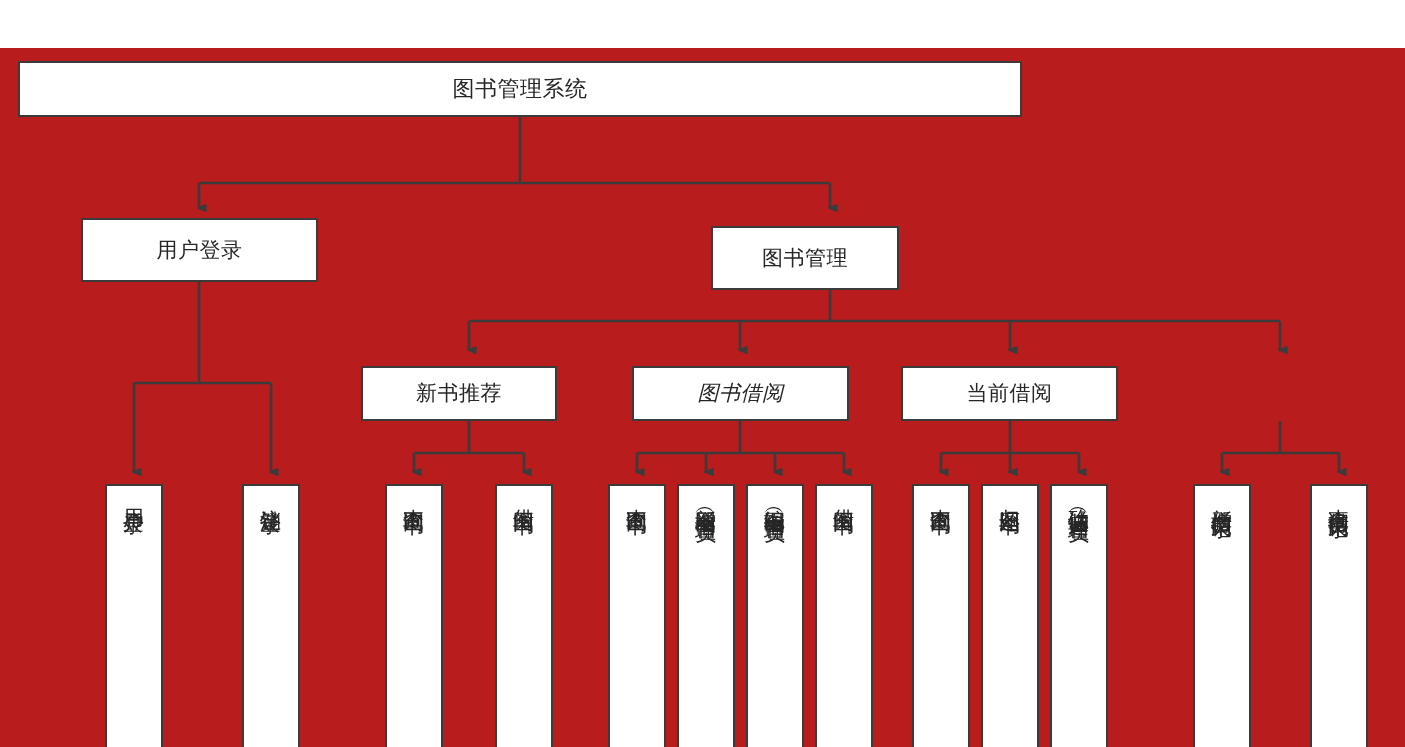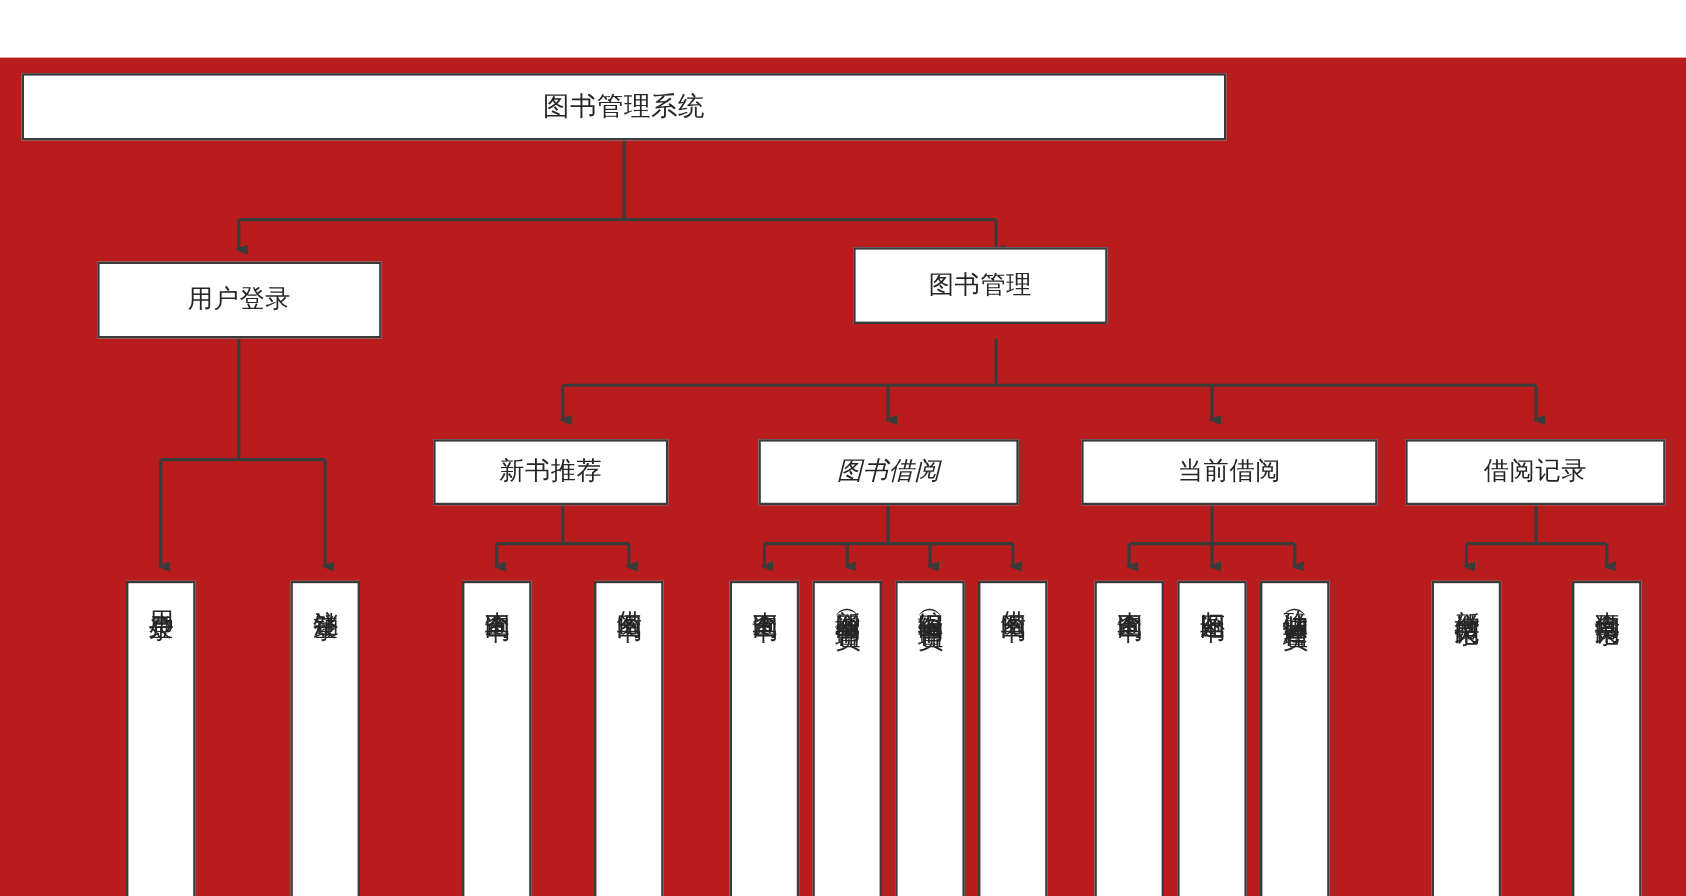--- a/index.html
+++ b/index.html
@@ -129,35 +129,32 @@
     </g>
   </svg>
 
   <div class="node horiz root" style="left:18px; top:13px; width:1004px; height:56px;">
     <span class="label">图书管理系统</span>
   </div>
 
   <div class="node horiz" style="left:81px; top:170px; width:237px; height:64px;">
     <span class="label">用户登录</span>
   </div>
-  <div class="node horiz" style="left:711px; top:158px; width:212px; height:64px;">
+  <div class="node horiz" style="left:711px; top:178px; width:188px; height:64px;">
     <span class="label">图书管理</span>
   </div>
 
   <div class="node horiz" style="left:361px; top:318px; width:196px; height:55px;">
     <span class="label">新书推荐</span>
   </div>
   <div class="node horiz" style="left:632px; top:318px; width:217px; height:55px;font-style:italic;">
     <span class="label">图书借阅</span>
   </div>
-  <div class="node horiz" style="left:901px; top:318px; width:247px; height:55px;">
+  <div class="node horiz" style="left:901px; top:318px; width:217px; height:55px;">
     <span class="label">当前借阅</span>
-  </div>
-  <div class="node horiz" style="left:1171px; top:318px; width:217px; height:55px;">
-    <span class="label">借阅记录</span>
   </div>
 
   <div class="node vert" style="left:105px; top:436px; width:58px; height:298px;">
     <span class="label">用户登录</span>
   </div>
   <div class="node vert" style="left:242px; top:436px; width:58px; height:298px;">
     <span class="label">注销登录</span>
   </div>
 
   <div class="node vert" style="left:385px; top:436px; width:58px; height:298px;">

